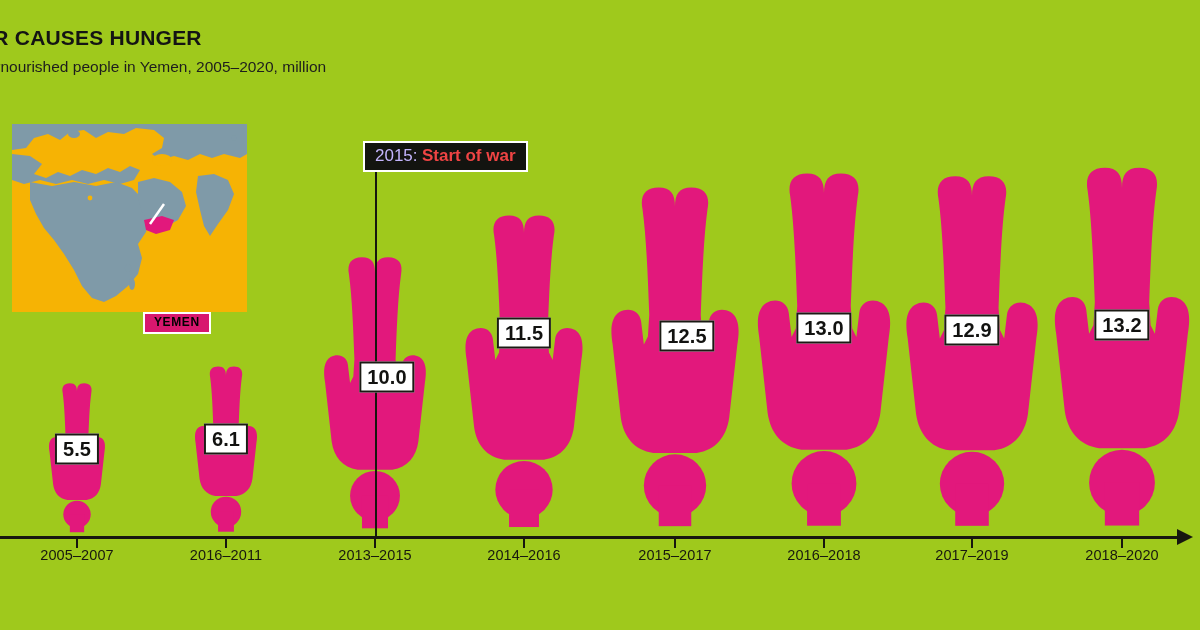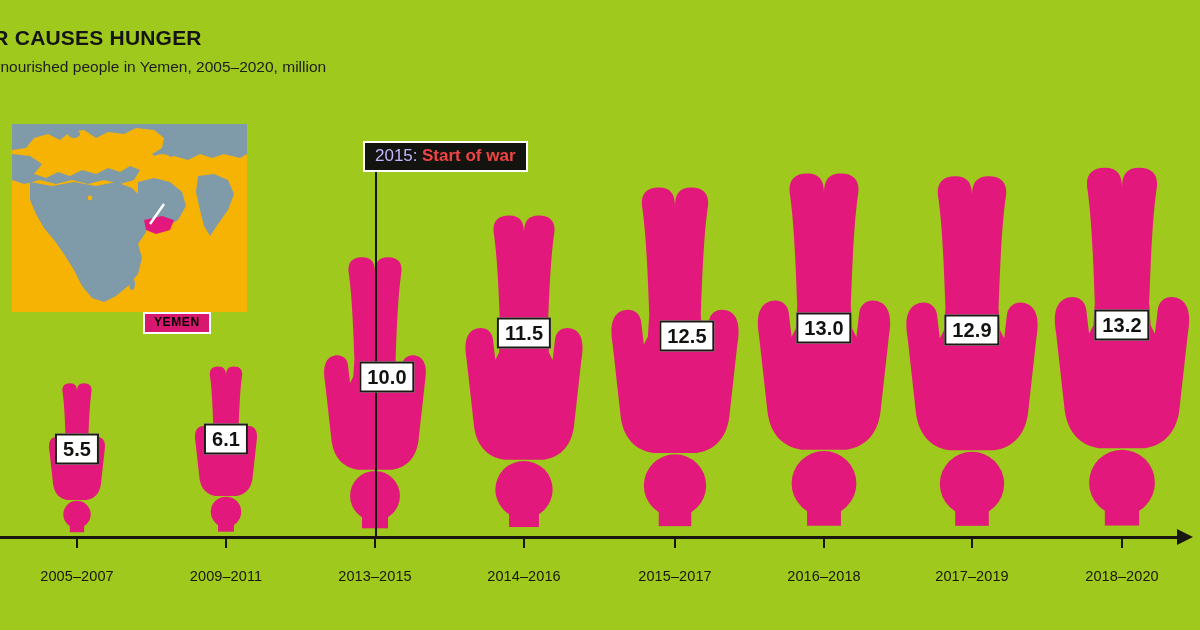--- a/index.html
+++ b/index.html
@@ -158,21 +158,20 @@
     transform: translateX(-50%);
   }
   .tick-label {
     position: absolute;
     top: 547px;
     transform: translateX(-50%);
     font-size: 14.5px;
     color: #18180f;
     white-space: nowrap;
     letter-spacing: 0.1px;
-    margin-top: 21px;
   }
 </style>
 </head>
 <body>
 
 <div id="infographic">
 
   <div id="header">
     <h1 id="title">AR CAUSES HUNGER</h1>
     <p id="subtitle">dernourished people in Yemen, 2005–2020, million</p>
@@ -288,21 +287,21 @@
         <span>13.2</span>
       </div>
     </div>
 
   <div id="axis-line"></div>
   <div id="axis-arrow"></div>
   <div id="ticks-layer">
       <div class="tick" style="left: 77px;"></div>
       <div class="tick-label" style="left: 77px;">2005–2007</div>
       <div class="tick" style="left: 226px;"></div>
-      <div class="tick-label" style="left: 226px;">2009–2011</div>
+      <div class="tick-label" style="left: 226px;">2016–2011</div>
       <div class="tick" style="left: 375px;"></div>
       <div class="tick-label" style="left: 375px;">2013–2015</div>
       <div class="tick" style="left: 524px;"></div>
       <div class="tick-label" style="left: 524px;">2014–2016</div>
       <div class="tick" style="left: 675px;"></div>
       <div class="tick-label" style="left: 675px;">2015–2017</div>
       <div class="tick" style="left: 824px;"></div>
       <div class="tick-label" style="left: 824px;">2016–2018</div>
       <div class="tick" style="left: 972px;"></div>
       <div class="tick-label" style="left: 972px;">2017–2019</div>

